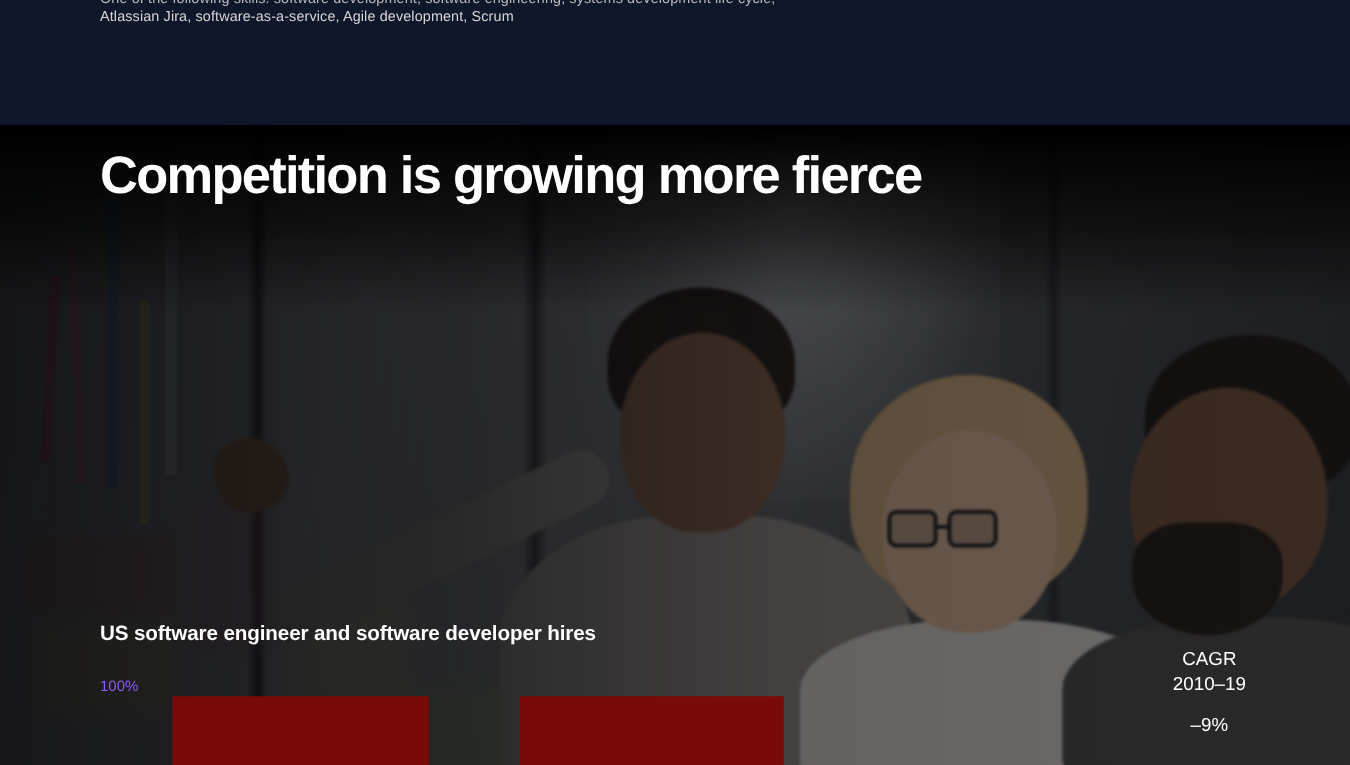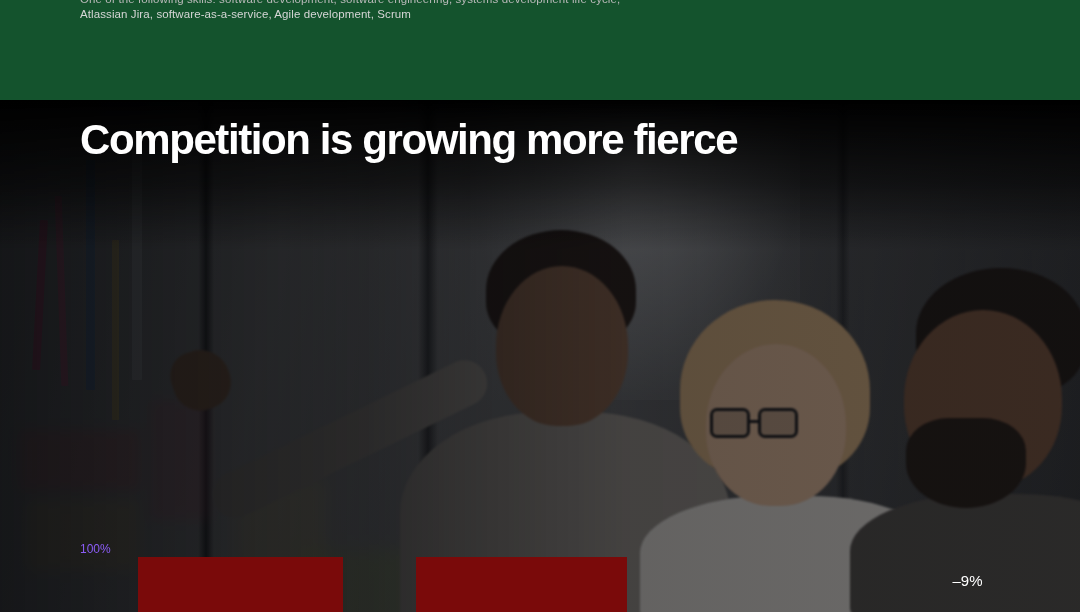--- a/index.html
+++ b/index.html
@@ -108,21 +108,21 @@
     background:linear-gradient(90deg, rgba(8,9,11,.78) 0%, rgba(8,9,11,.55) 34%, rgba(8,9,11,.20) 58%, rgba(8,9,11,.10) 100%);
   }
   .scrim-top {
     position:absolute; left:0; top:0; right:0; height:150px;
     background:linear-gradient(180deg, rgba(0,0,0,1) 0%, rgba(0,0,0,.55) 55%, rgba(0,0,0,0) 100%);
   }
 
   
   #keyword-strip {
     position:absolute; left:0; top:0; width:1080px; height:100px;
-    background:#14532d; z-index:5;
+    background:#0f172a; z-index:5;
   }
   .kw-line {
     position:absolute; left:80px;
     color:#d6d6d6;
     font-size:11.5px;
     letter-spacing:.1px;
     white-space:nowrap;
   }
   #kw-line-1 { top:-7px; color:#b9b9b9; }
   #kw-line-2 { top:8px; }
@@ -258,23 +258,28 @@
   <div id="keyword-strip">
     <div class="kw-line" id="kw-line-1">One of the following skills: software development, software engineering, systems development life cycle,</div>
     <div class="kw-line" id="kw-line-2">Atlassian Jira, software-as-a-service, Agile development, Scrum</div>
   </div>
 
   <div id="content">
     <h1 id="page-title">Competition is growing more fierce</h1>
 
 
     <div id="chart">
+      <div id="chart-title">US software engineer and software developer hires</div>
 
       <div id="axis-label-100">100%</div>
 
+      <div id="cagr-block">
+        <div>CAGR</div>
+        <div>2010–19</div>
+      </div>
 
       <div id="cagr-value">–9%</div>
 
       <div class="bar" id="bar-0">
         <span class="bar-label"></span>
       </div>
       <div class="bar" id="bar-1">
         <span class="bar-label"></span>
       </div>
     </div>

